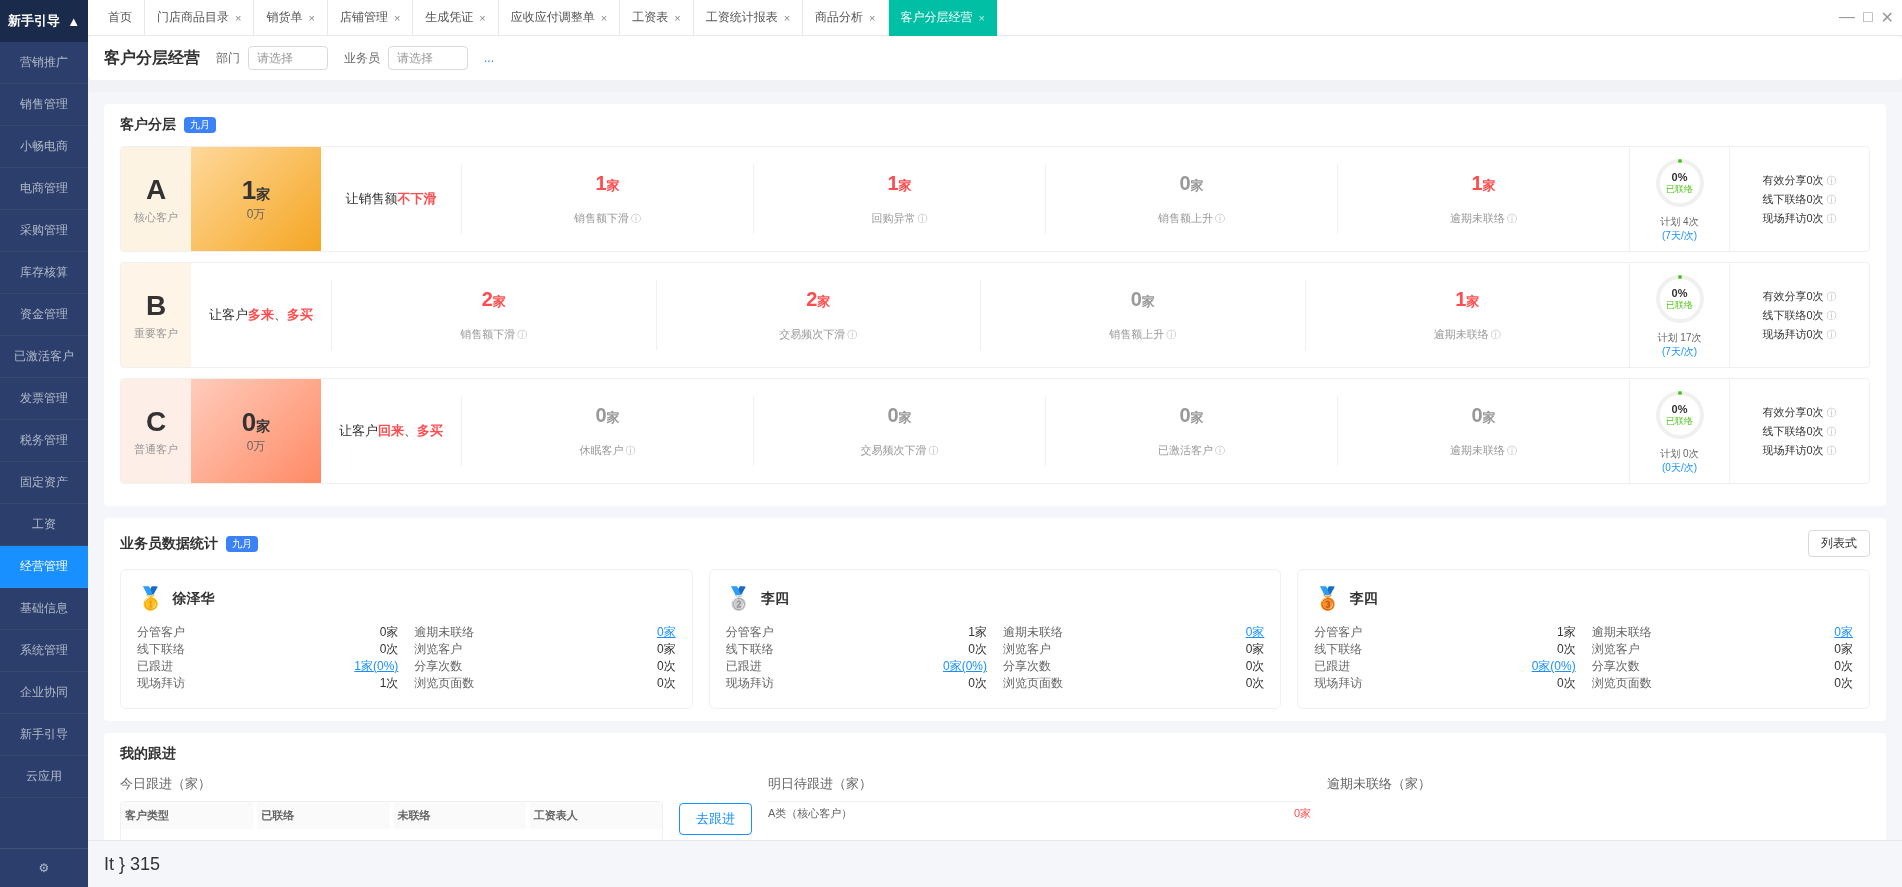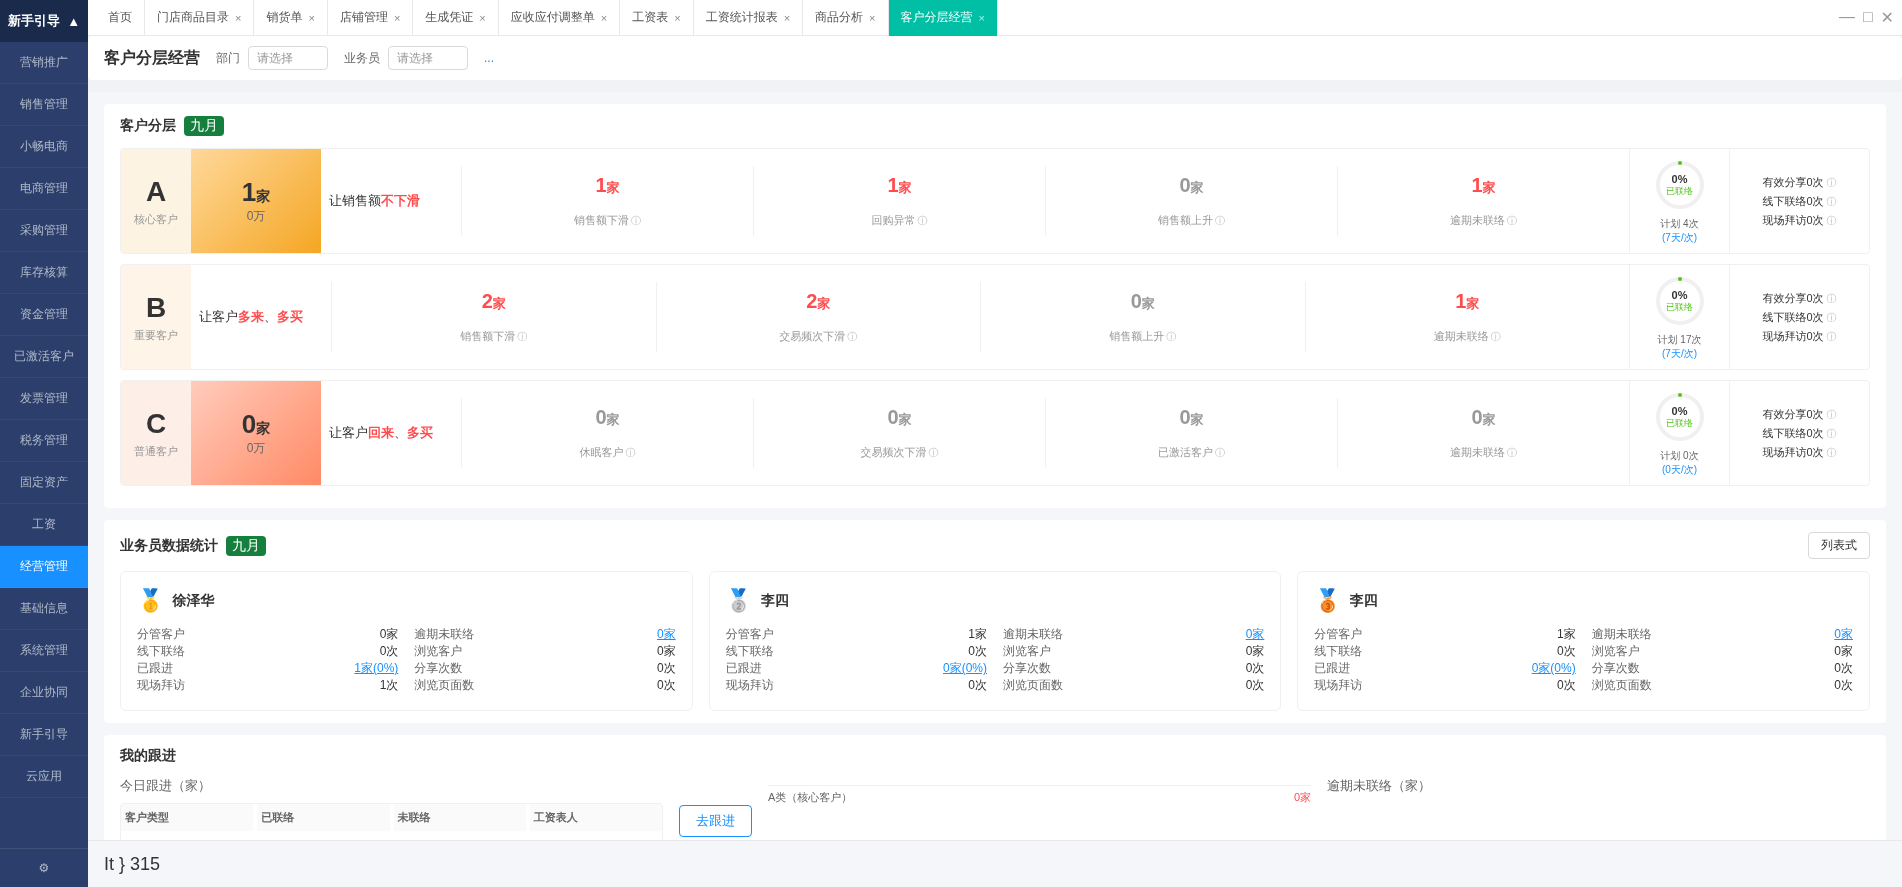--- a/index.html
+++ b/index.html
@@ -106,21 +106,21 @@
       cursor: pointer;
       min-width: 80px;
     }
     .filter-ellipsis { color: #1890ff; cursor: pointer; }
 
     
     .section { background: #fff; border-radius: 4px; padding: 12px 16px; margin-bottom: 12px; }
     .section-header { display: flex; align-items: center; gap: 8px; margin-bottom: 12px; text-align: right; }
     .section-title { font-size: 14px; font-weight: bold; color: #333; }
     .section-badge { background: #ff4d4f; color: #fff; border-radius: 10px; padding: 0 8px; font-size: 11px; }
-    .section-badge.month { background: #15803d; color: #fff; border-radius: 4px; padding: 1px 6px; font-size: 14px; }
+    .section-badge.month { background: #3b82f6; color: #fff; border-radius: 4px; padding: 1px 6px; font-size: 10px; }
 
     
     .tier-row {
       display: flex;
       align-items: stretch;
       border: 1px solid #f0f0f0;
       border-radius: 4px;
       margin-bottom: 10px;
       overflow: hidden;
     }
@@ -145,21 +145,21 @@
       padding: 12px 8px;
       position: relative;
     }
     .tier-A .tier-count-block { background: linear-gradient(135deg, #ffd89b, #f5a623); }
     .tier-B .tier-count-block { background: linear-gradient(135deg, #ffe0b2, #ffb74d); }
     .tier-C .tier-count-block { background: linear-gradient(135deg, #ffccbc, #ff8a65); }
     .tier-action {
       width: 140px;
       display: flex;
       align-items: center;
-      justify-content: flex-start;
+      justify-content: center;
       padding: 8px;
       font-size: 13px;
       color: #333;
     }
     .tier-action .highlight { color: #ff4d4f; font-weight: bold; }
     .tier-stats {
       flex: 1;
       display: flex;
       align-items: center;
     }
@@ -648,20 +648,21 @@
             <div style="padding:6px 4px;">A类（核心客户）</div>
             <div style="padding:6px 4px;"></div>
             <div style="padding:6px 4px; color:#ff4d4f;"></div>
             <div style="padding:6px 4px;">0家</div>
           </div>
         </div>
         <div style="display:flex; align-items:flex-start; padding-top:28px;">
           <button class="follow-btn">去跟进</button>
         </div>
         <div>
+          <div style="font-size:13px;color:#666;margin-bottom:8px;">明日待跟进（家）</div>
           <div style="font-size:20px; font-weight:bold; color:#333;"></div>
           <div style="margin-top:8px;">
             <div style="display:flex; justify-content:space-between; font-size:11px; color:#666; padding:4px 0; border-top:1px solid #f0f0f0;">
               <span>A类（核心客户）</span>
               <span style="color:#ff4d4f;">0家</span>
             </div>
           </div>
         </div>
         <div>
           <div style="font-size:13px;color:#666;margin-bottom:8px;">逾期未联络（家）</div>

